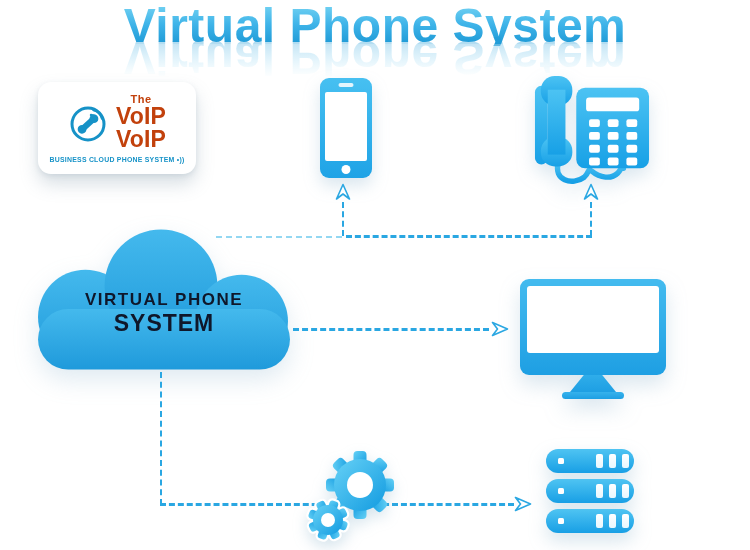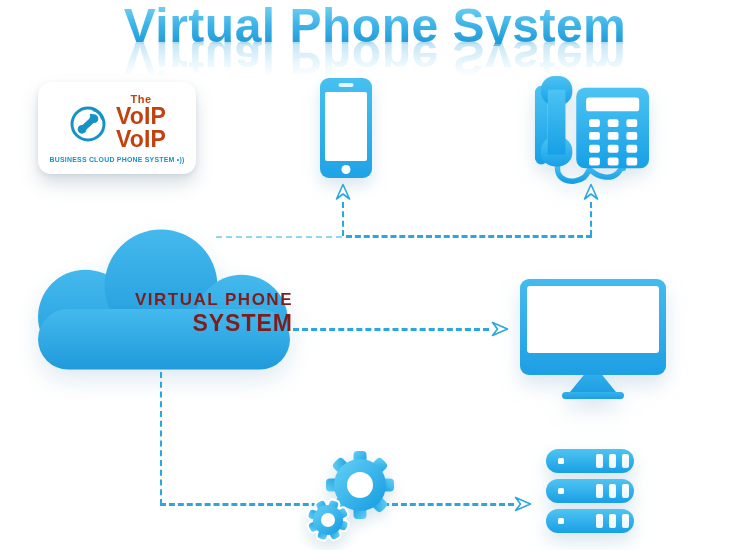--- a/index.html
+++ b/index.html
@@ -38,21 +38,21 @@
     background:#fff; border-radius:2px; }
   .smartphone .speaker { position:absolute; top:5px; left:50%; transform:translateX(-50%);
     width:15px; height:4px; border-radius:2px; background:rgba(255,255,255,0.85); }
   .smartphone .home { position:absolute; bottom:4px; left:50%; transform:translateX(-50%);
     width:9px; height:9px; border-radius:50%; background:#fff; }
 
   
   .deskphone { position:absolute; left:533px; top:75px; filter:drop-shadow(0 8px 9px rgba(110,160,190,0.25)); }
   .cloud-wrap { position:absolute; left:35px; top:228px; width:258px; height:150px;
     filter:drop-shadow(0 10px 12px rgba(110,160,190,0.22)); }
-  .cloud-label { position:absolute; left:0; width:258px; text-align:right; color:#7f1d1d; }
+  .cloud-label { position:absolute; left:0; width:258px; text-align:center; color:#0f172a; }
   .cloud-line1 { top:62px; font-size:17px; font-weight:bold; letter-spacing:1.5px; }
   .cloud-line2 { top:82px; font-size:23px; font-weight:800; letter-spacing:1px; }
   .gears { position:absolute; left:298px; top:438px; z-index:2;
     filter:drop-shadow(0 6px 7px rgba(110,160,190,0.28)); }
 
   
   .monitor { position:absolute; left:520px; top:279px; width:146px;
     filter:drop-shadow(0 10px 10px rgba(110,160,190,0.25)); }
   .monitor .body { position:relative; width:146px; height:96px; border-radius:9px;
     background:linear-gradient(180deg,#44bbef,#1e9fe3); }

